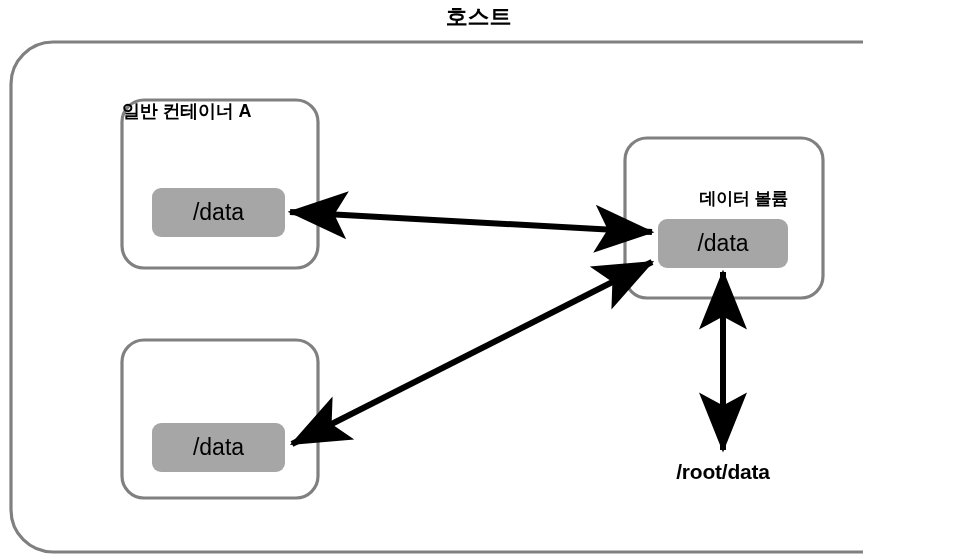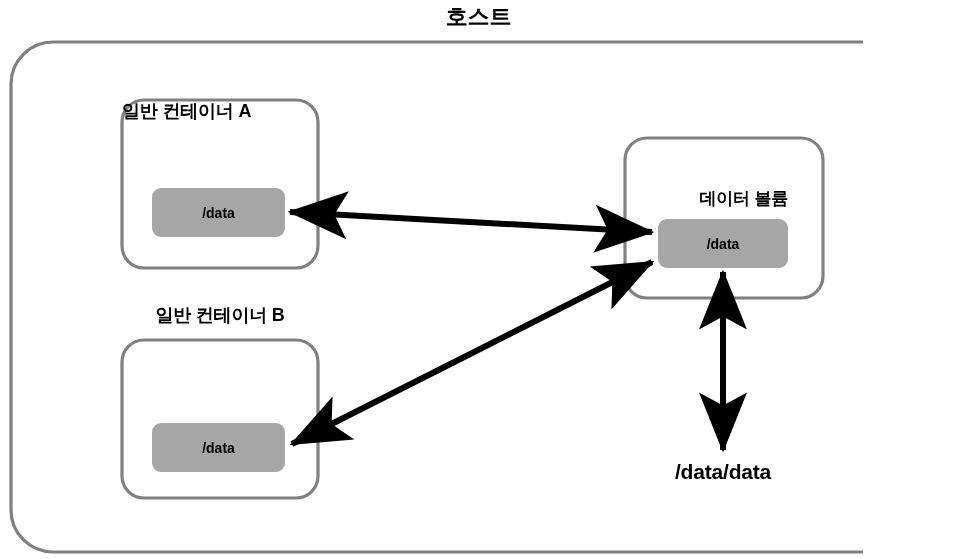--- a/index.html
+++ b/index.html
@@ -76,22 +76,22 @@
     text-align: center;
   }
   .mount-box {
     position: absolute;
     background: #a6a6a6;
     border-radius: 9px;
     display: flex;
     align-items: center;
     justify-content: center;
     font-family: "Liberation Sans", "DejaVu Sans", sans-serif;
-    font-size: 14px;
-    font-weight: bold;
+    font-size: 23px;
+    font-weight: normal;
     color: #000000;
   }
   .mount-a { left: 152px; top: 188px; width: 133px; height: 49px; }
   .mount-b { left: 152px; top: 423px; width: 133px; height: 49px; }
   .mount-vol { left: 658px; top: 219px; width: 130px; height: 49px; }
 </style>
 </head>
 <body>
 
 <div id="canvas">
@@ -120,24 +120,23 @@
 
     <line x1="292" y1="444" x2="652" y2="262" stroke="#000000" stroke-width="6" marker-start="url(#arrowStart)" marker-end="url(#arrowEnd)"></line>
 
     <line x1="723" y1="272" x2="723" y2="450" stroke="#000000" stroke-width="6" marker-start="url(#arrowStart)" marker-end="url(#arrowEnd)"></line>
   </svg>
 
   <div class="label label-container-a">일반 컨테이너 A</div>
 
   <div class="mount-box mount-a">/data</div>
 
-  <div class="label label-container-b">일반 컨테이너 B</div>
 
   <div class="mount-box mount-b">/data</div>
 
 
   <div class="label label-volume-inner">데이터 볼륨</div>
 
   <div class="mount-box mount-vol">/data</div>
 
-  <div class="label label-rootdata">/data/data</div>
+  <div class="label label-rootdata">/root/data</div>
 
 </div>
 
 </body></html>

